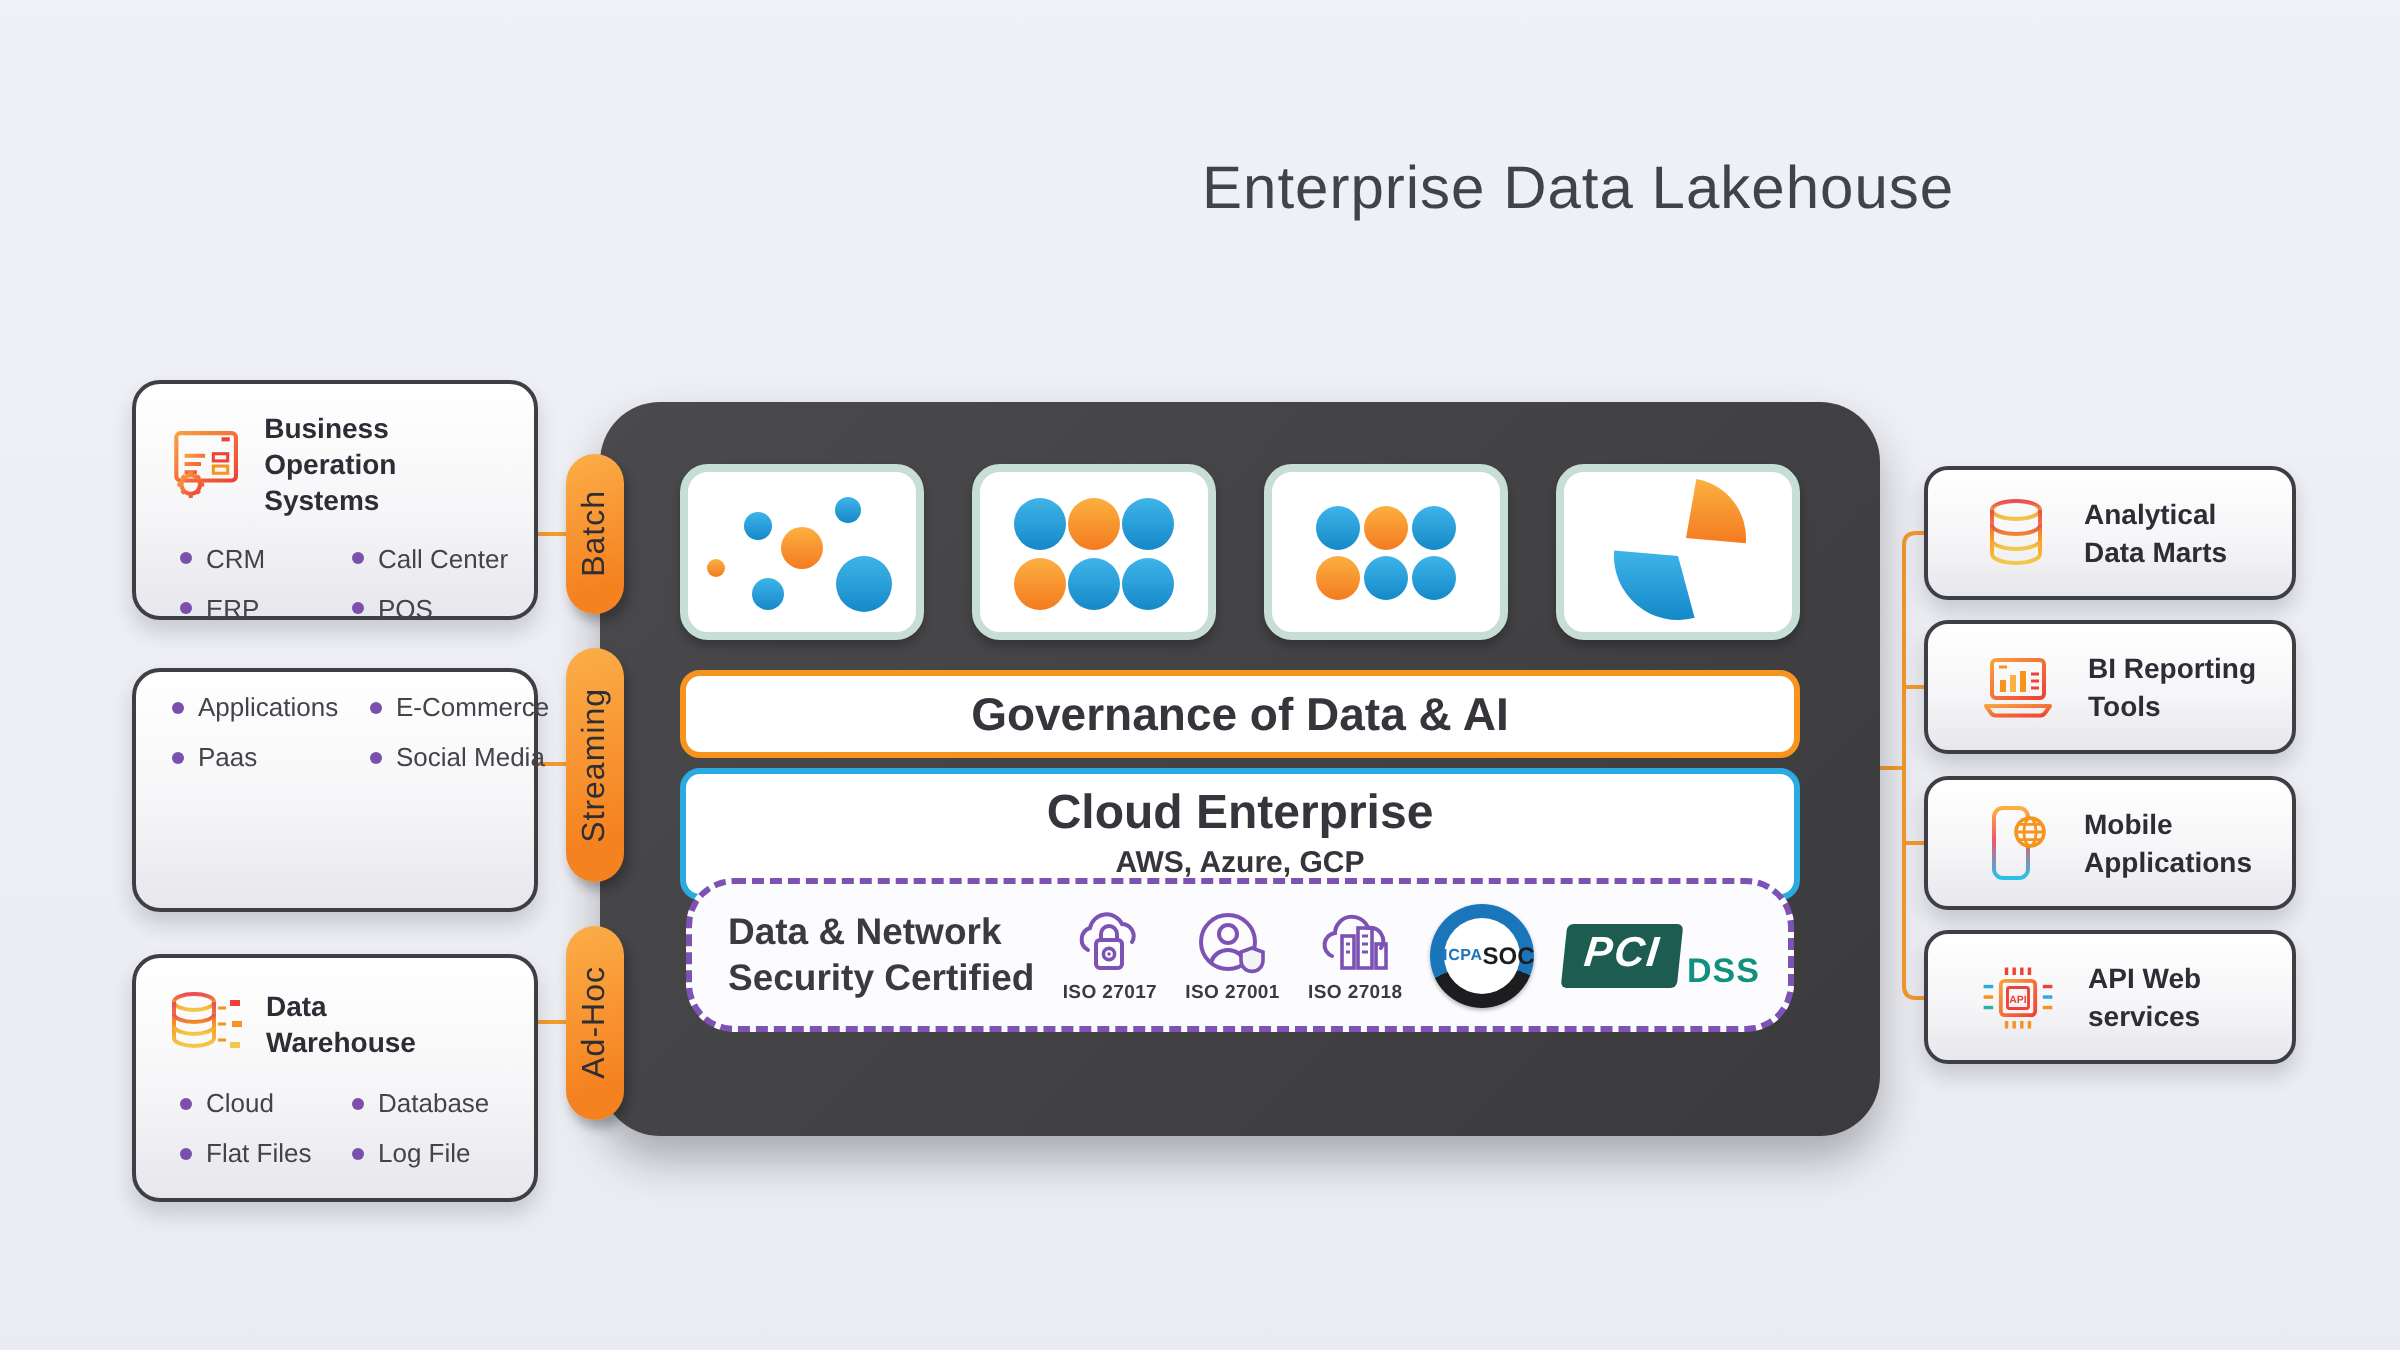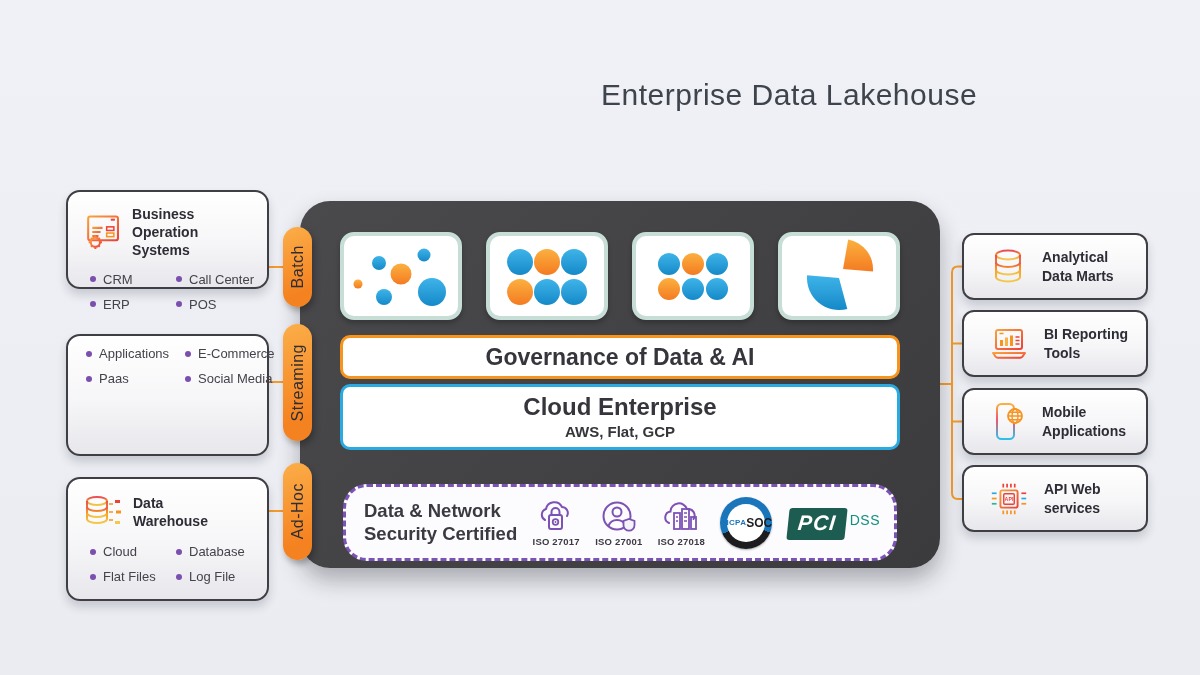--- a/index.html
+++ b/index.html
@@ -38,37 +38,37 @@
     border-radius:14px;box-sizing:border-box;z-index:3;box-shadow:0 3px 5px rgba(0,0,0,.25);}
   .bar{position:absolute;left:340px;width:560px;background:#FFFFFF;border-radius:10px;box-sizing:border-box;z-index:3;
     display:flex;flex-direction:column;align-items:center;justify-content:center;}
   .gov{top:335px;height:44px;border:3px solid #F7941E;}
   .gov .bar-title{font-weight:bold;font-size:23px;color:#35353B;}
   .cloud{top:384px;height:66px;border:3px solid #29ABE2;}
   .cloud .bar-title{font-weight:bold;font-size:24px;color:#35353B;line-height:1.1;}
   .cloud .bar-sub{font-weight:bold;font-size:15px;color:#35353B;margin-top:2px;}
 
   
-  .sec{position:absolute;left:343px;top:484px;width:554px;height:77px;background:#FCFCFE;border:3px dashed #7C52B5;
+  .sec{position:absolute;left:343px;top:439px;width:554px;height:77px;background:#FCFCFE;border:3px dashed #7C52B5;
     border-radius:24px;box-sizing:border-box;z-index:3;display:flex;align-items:center;justify-content:space-between;
     padding:0 14px 0 18px;}
   .sec-title{font-weight:bold;font-size:18.5px;color:#3A3A41;line-height:1.2;}
   .sec-title span{display:block;}
   .iso{display:flex;flex-direction:column;align-items:center;gap:1px;}
   .iso-label{font-size:9.5px;font-weight:bold;color:#3A3A41;letter-spacing:.2px;}
   .aicpa{position:relative;width:52px;height:52px;border-radius:50%;
     background:conic-gradient(from -115deg,#1B75BB 0 63%,#1D1D1F 63% 100%);box-shadow:0 1px 2px rgba(0,0,0,.3);}
   .aicpa-inner{position:absolute;inset:7px;background:#FFFFFF;border-radius:50%;display:flex;flex-direction:row;
     align-items:center;justify-content:center;}
   .aicpa-org{font-size:8px;font-weight:bold;color:#1B75BB;letter-spacing:.3px;}
   .aicpa-type{font-size:12px;font-weight:bold;color:#1D1D1F;line-height:1;}
   .pci{display:flex;align-items:flex-start;gap:4px;padding-top:2px;}
   .pci-green{display:inline-block;background:#1D5C50;color:#FFFFFF;font-weight:bold;font-style:italic;font-size:21px;
     padding:3px 10px 5px;transform:skew(-6deg);border-radius:3px;letter-spacing:1px;}
-  .pci-dss{color:#13907F;font-weight:normal;font-size:14px;letter-spacing:.5px;margin-top:4px;}
+  .pci-dss{color:#13907F;font-weight:bold;font-size:17px;letter-spacing:.5px;margin-top:14px;}
 
   
   .rbox{left:962px;width:186px;height:67px;border-radius:12px;display:flex;align-items:center;gap:14px;
     padding:0 4px 0 24px;}
 
   
   .wires{position:absolute;left:0;top:0;z-index:1;pointer-events:none;}
 </style>
 </head>
 <body>
@@ -109,21 +109,21 @@
       <path d="M269 511 H284"></path>
       <path d="M938 384 H952"></path>
       <path d="M962 266.5 H958 Q952 266.5 952 272.5 V493 Q952 499 958 499 H962"></path>
       <path d="M952 343.5 H962"></path>
       <path d="M952 421.5 H962"></path>
     </g>
   </svg>
 
   <div class="lakehouse-title">Enterprise Data Lakehouse</div>
 
-  <div class="obox lbox" style="top:190px;height:99px;">
+  <div class="obox lbox" style="top:190px;height:120px;">
     <div class="lbox-head">
       <svg width="42" height="40" viewBox="0 0 40 38" fill="none">
         <rect x="6" y="4" width="29" height="23" rx="2" stroke="url(#gOr)" stroke-width="2"></rect>
         <path d="M6 10 H35" stroke="url(#gOr)" stroke-width="2"></path>
         <rect x="28" y="6" width="4" height="2" fill="#EF4136"></rect>
         <path d="M10 15 H20 M10 19 H18 M10 23 H16" stroke="url(#gOr)" stroke-width="2"></path>
         <rect x="24" y="14" width="7" height="3.5" stroke="#EF4136" stroke-width="1.5"></rect>
         <rect x="24" y="20" width="7" height="3.5" stroke="#F7941E" stroke-width="1.5"></rect>
         <circle cx="13" cy="29" r="4.5" stroke="url(#gOr)" stroke-width="2"></circle>
         <g stroke="url(#gOr)" stroke-width="2">
@@ -259,21 +259,21 @@
       <path d="M61 33 L66.2 3.5 A30 30 0 0 1 90.9 35.6 Z" fill="url(#gOrDot)"></path>
       <path d="M57 42 L25.1 39.2 A32 32 0 0 0 65.3 72.9 Z" fill="url(#gBlueDot)"></path>
     </svg>
   </div>
 
   <div class="bar gov">
     <div class="bar-title">Governance of Data &amp; AI</div>
   </div>
   <div class="bar cloud">
     <div class="bar-title">Cloud Enterprise</div>
-    <div class="bar-sub">AWS, Flat, GCP</div>
+    <div class="bar-sub">AWS, Azure, GCP</div>
   </div>
 
   <div class="sec">
     <div class="sec-title">
       <span>Data &amp; Network</span>
       <span>Security Certified</span>
     </div>
     <div class="iso">
       <svg width="40" height="36" viewBox="0 0 40 36" fill="none">
         <path d="M31 17 A6 6 0 0 0 26 8 A8.5 8.5 0 0 0 10 10 A6 6 0 0 0 9 21" stroke="#7C52B5" stroke-width="2" stroke-linecap="round"></path>

